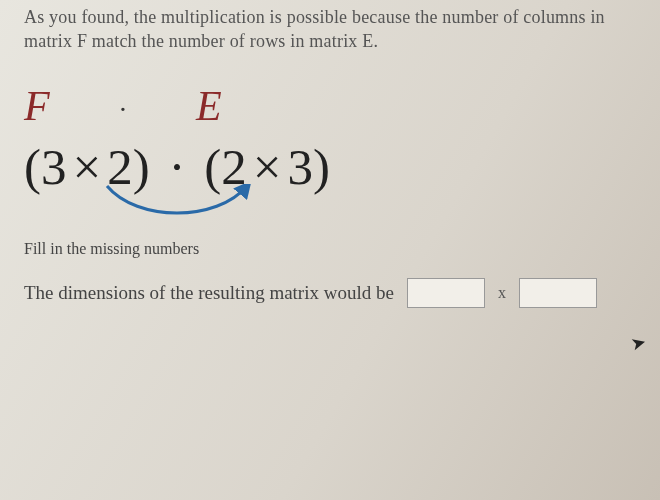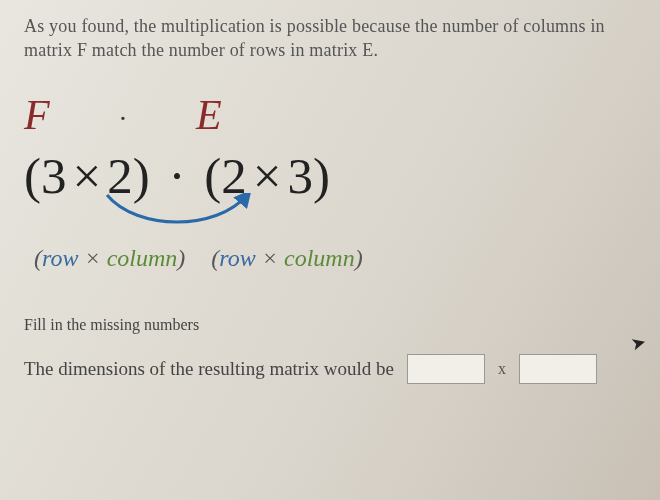--- a/index.html
+++ b/index.html
@@ -6,21 +6,21 @@
   html, body {
     margin: 0; padding: 0;
     width: 660px; height: 500px;
     font-family: Georgia, 'Times New Roman', serif;
     background: linear-gradient(120deg, #e8e6df 0%, #dad5cc 60%, #c8c0b5 100%);
     color: #3a3a3a;
     overflow: hidden;
   }
   .page {
     width: 660px; height: 500px;
-    padding: 14px 24px 12px 24px;
+    padding: 5px 24px 12px 24px;
     position: relative;
   }
   .intro {
     font-size: 18px;
     line-height: 1.35;
     color: #555;
     margin-bottom: 28px;
     letter-spacing: 0.2px;
   }
   .eqblock {
@@ -131,32 +131,20 @@
       <svg class="arc-svg" viewBox="0 0 200 40">
         <defs>
           <marker id="ah" viewBox="0 0 10 10" refX="6" refY="5" markerWidth="6" markerHeight="6" orient="auto-start-reverse">
             <path d="M 0 0 L 10 5 L 0 10 z" fill="#2a6aa8"></path>
           </marker>
         </defs>
         <path d="M 30 2 C 60 38, 140 38, 170 2" stroke="#2a6aa8" stroke-width="3" fill="none" marker-end="url(#ah)"></path>
       </svg>
     </div>
 
-    <div class="rowcol">
-      <span class="group">
-        <span>(</span><span class="row">row</span>
-        <span>×</span>
-        <span class="col">column</span><span>)</span>
-      </span>
-      <span class="group">
-        <span>(</span><span class="row">row</span>
-        <span>×</span>
-        <span class="col">column</span><span>)</span>
-      </span>
-    </div>
 
   </div>
 
   <div class="prompt1">Fill in the missing numbers</div>
 
   <div class="prompt2">
     <span>The dimensions of the resulting matrix would be</span>
     <input class="answer-box" type="text" value="" style="">
     <span class="xsep">x</span>
     <input class="answer-box" type="text" value="" style="">

